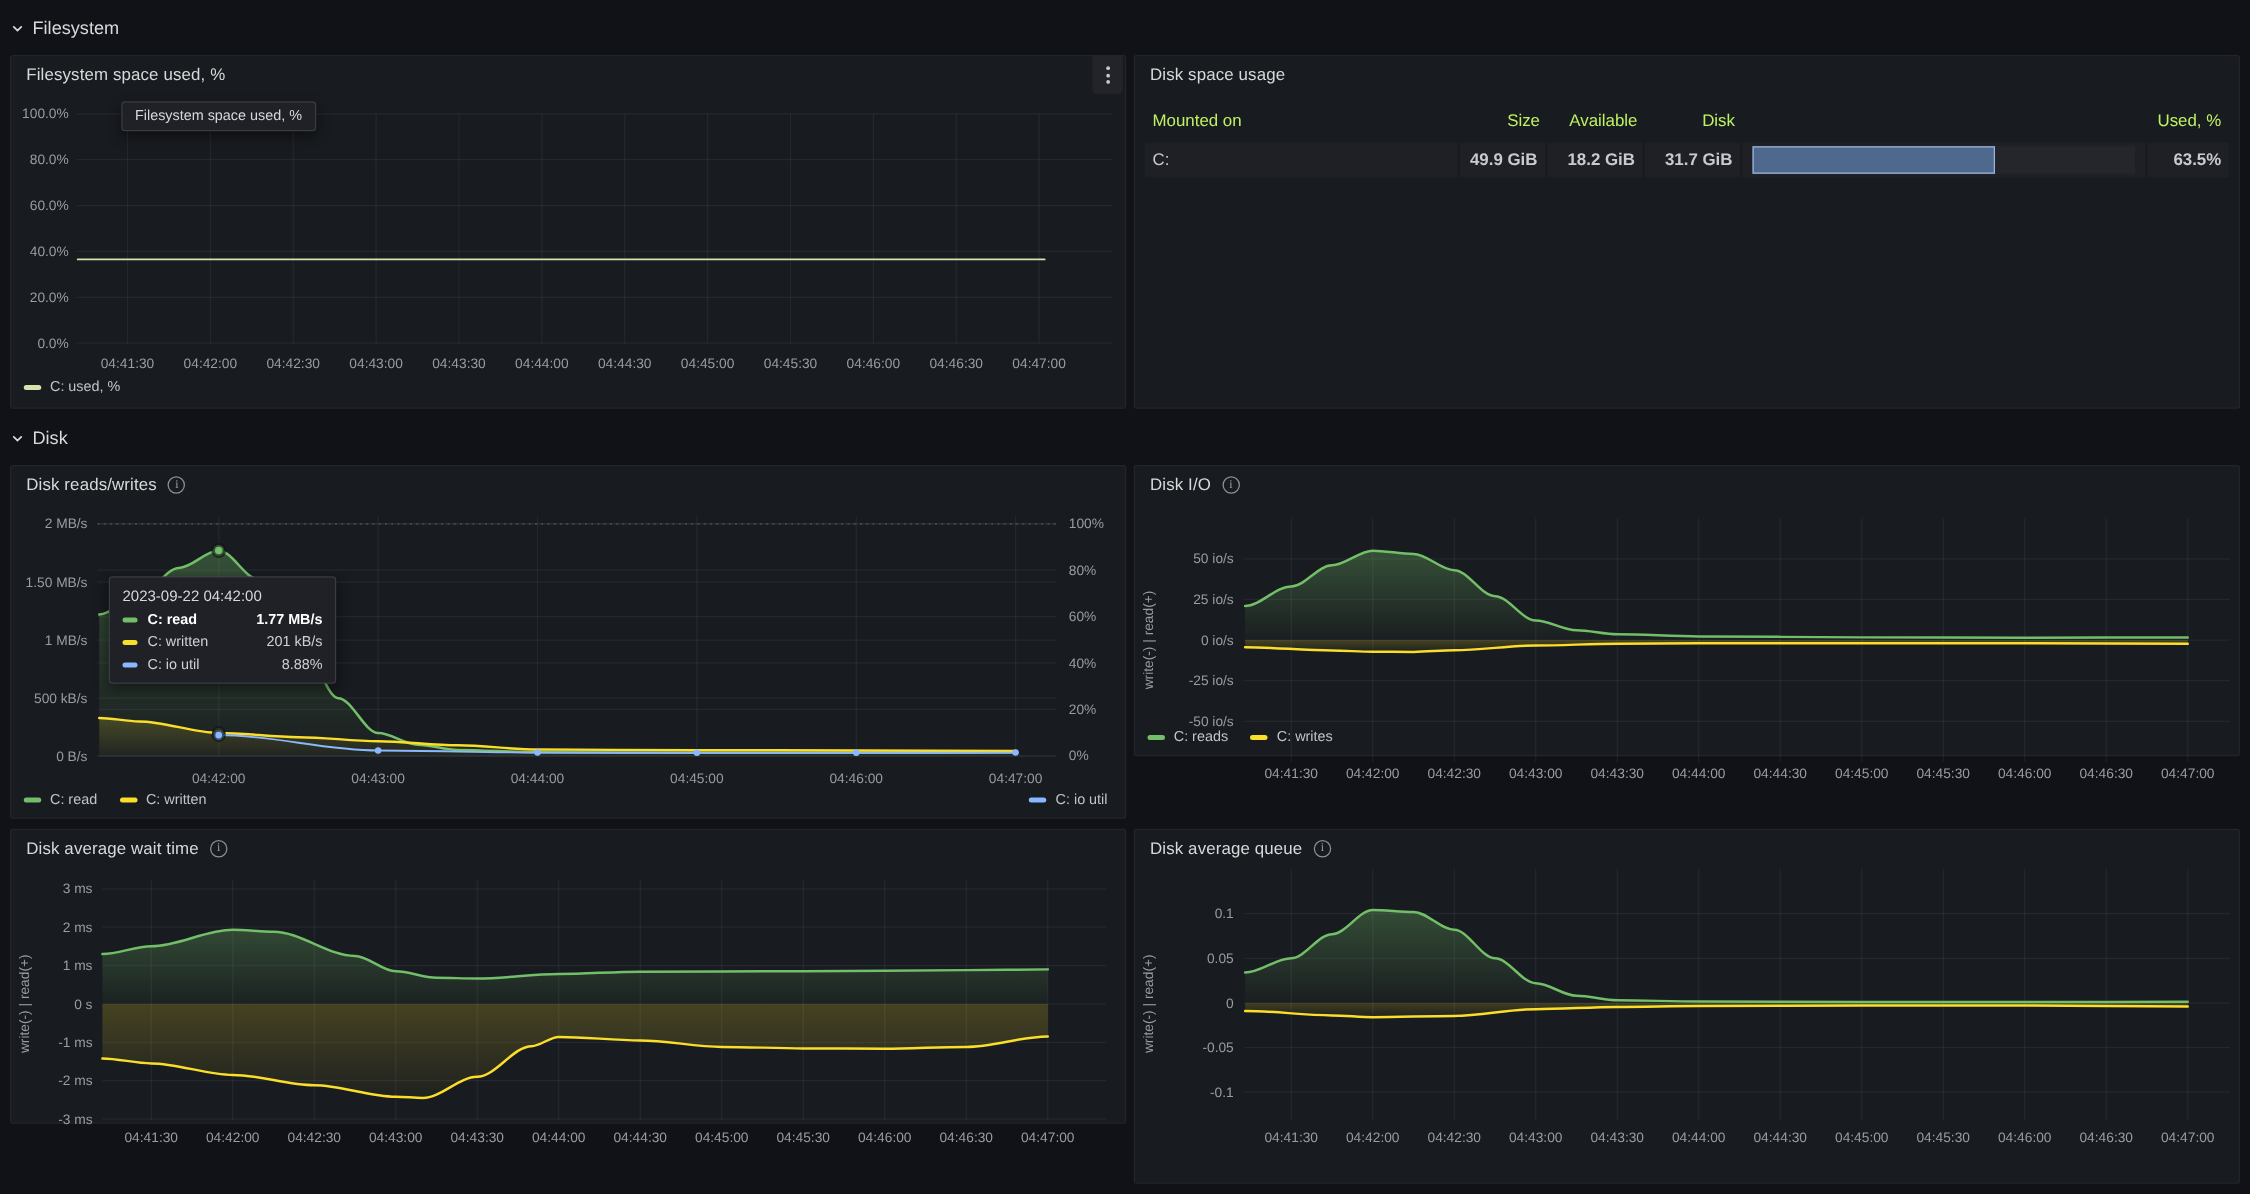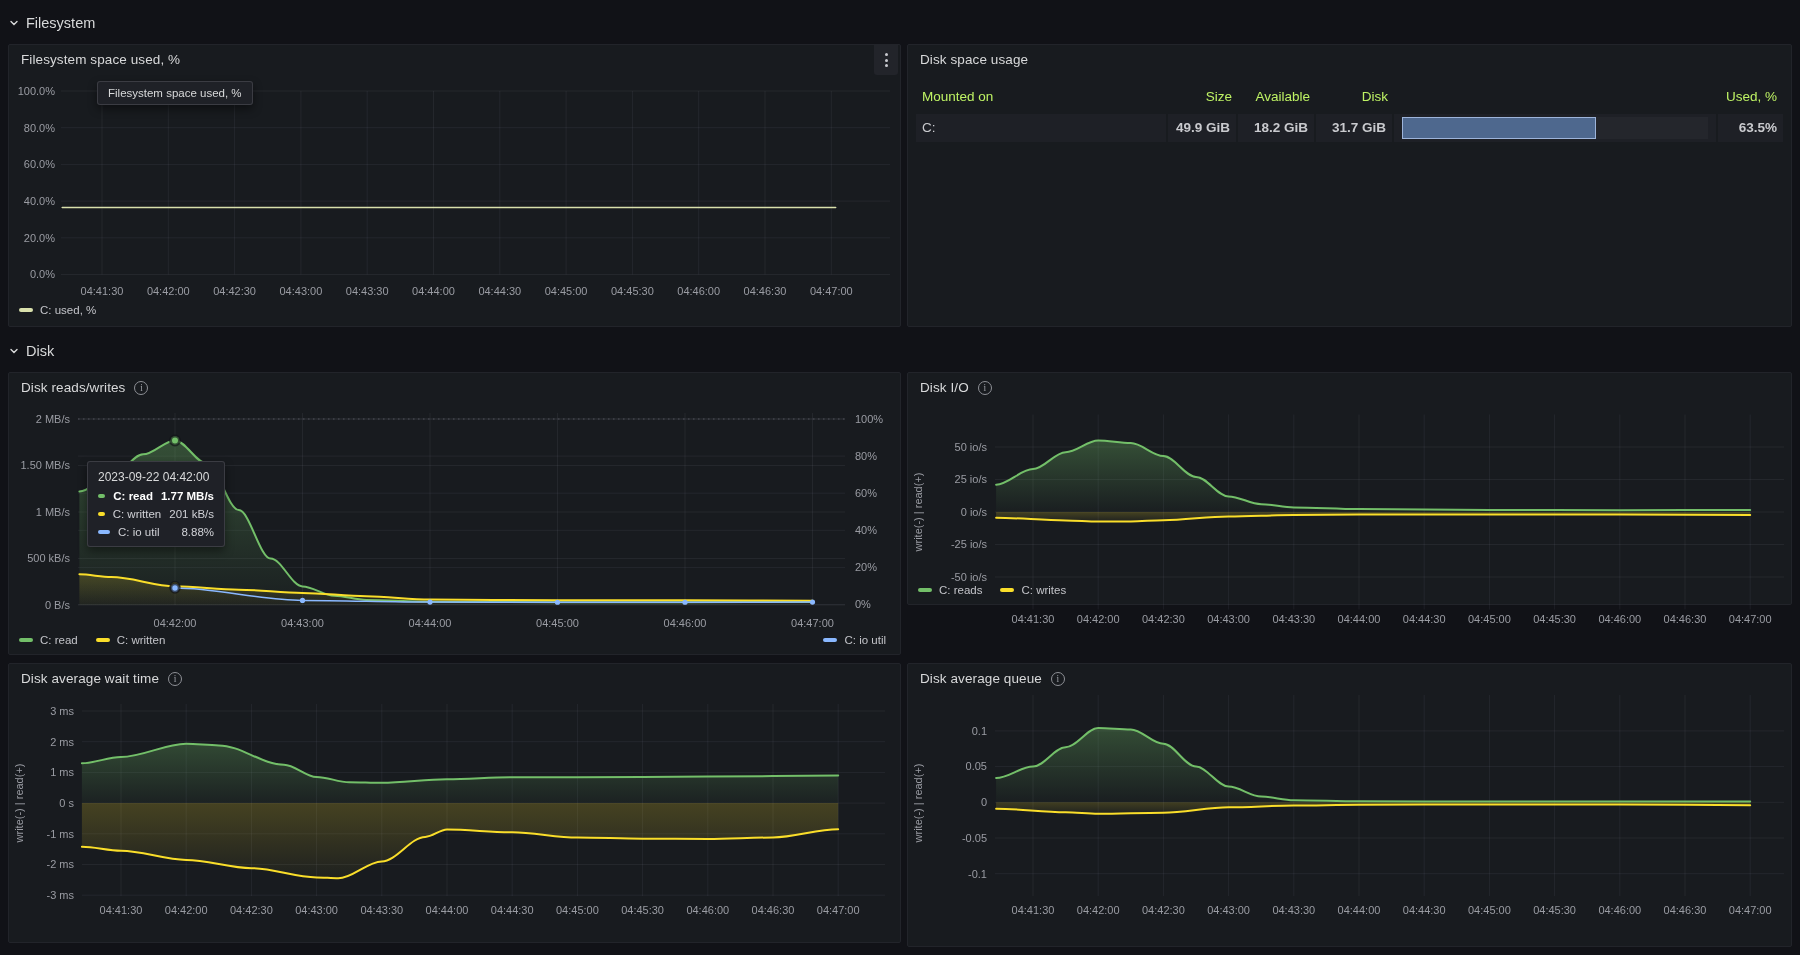--- a/index.html
+++ b/index.html
@@ -30,21 +30,21 @@
 
   .legend { position:absolute; left:10px; right:14px; bottom:8px; display:flex; align-items:center; z-index:3; }
   .lg-left { display:flex; gap:18px; }
   .lg-right { margin-left:auto; display:flex; gap:18px; }
   .legend-item { display:flex; align-items:center; gap:7px; font-size:11.5px; color:#c3c4c9; cursor:pointer; }
   .legend-marker { width:14px; height:4px; border-radius:2px; }
 
   .gtooltip { position:absolute; background:#1f2127; border:1px solid rgba(204,204,220,.16);
     border-radius:3px; box-shadow:0 4px 10px rgba(0,0,0,.45); z-index:6; white-space:nowrap; }
   .tt-fs { left:88px; top:36px; padding:5px 10px; font-size:11.5px; color:#d8d9da; }
-  .tt-rw { left:78px; top:88px; width:138px; padding:8px 10px; }
+  .tt-rw { left:78px; top:88px; width:182px; padding:8px 10px; }
   .tt-title { font-size:12px; color:#d8d9da; margin-bottom:2px; }
   .tt-row { display:flex; align-items:center; gap:8px; margin-top:6px; font-size:11.5px; color:#d0d1d6; }
   .tt-row .legend-marker { width:12px; }
   .tt-val { margin-left:auto; }
   .tt-row.bold { color:#ffffff; font-weight:700; }
 
   .dtable { position:absolute; left:8px; right:8px; top:38px; }
   .trow-head, .trow { display:grid; grid-template-columns:252px 70px 78px 78px 324px 1fr; }
   .trow-head > div { font-size:13.5px; font-weight:500; color:#bef264; padding:6px 6px; }
   .trow { margin-top:4px; height:28px; }
@@ -338,21 +338,21 @@
           <span>C: reads</span>
         </span>
         <span class="legend-item">
           <span class="legend-marker" style="background: rgb(250, 222, 42);"></span>
           <span>C: writes</span>
         </span>
       </div>
     </div>
 </div>
 
-<div class="panel" style="left:8px; top:663px; width:893px; height:280px;">
+<div class="panel" style="left:8px; top:663px; width:893px; height:236px;">
   <div class="panel-title-row">
     <span class="panel-title">Disk average wait time</span>
     <span class="info-icon"></span>
   </div>
   <div class="chart-host">
       <svg width="893" height="284" viewBox="0 0 893 284">
         <defs>
           <linearGradient id="g4" gradientUnits="userSpaceOnUse" x1="0" x2="0" y1="79.84899999999999" y2="139.1">
             <stop offset="0" stop-color="#73bf69" stop-opacity="0.28"></stop>
             <stop offset="1" stop-color="#73bf69" stop-opacity="0.04"></stop>

